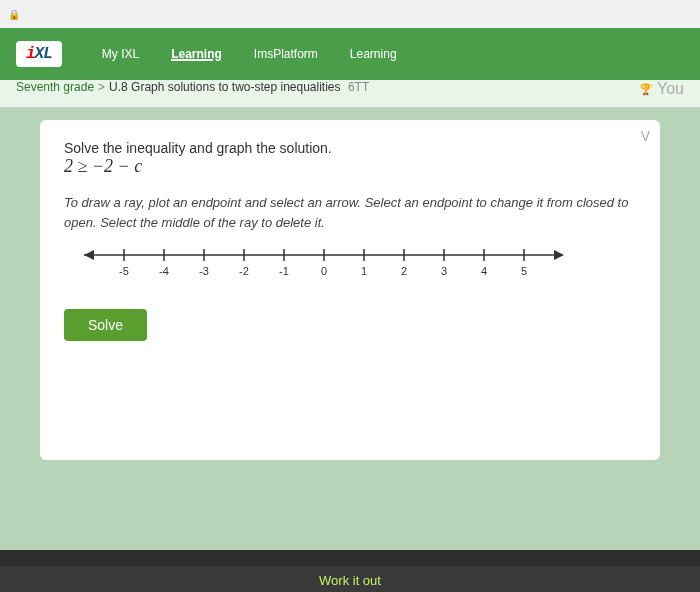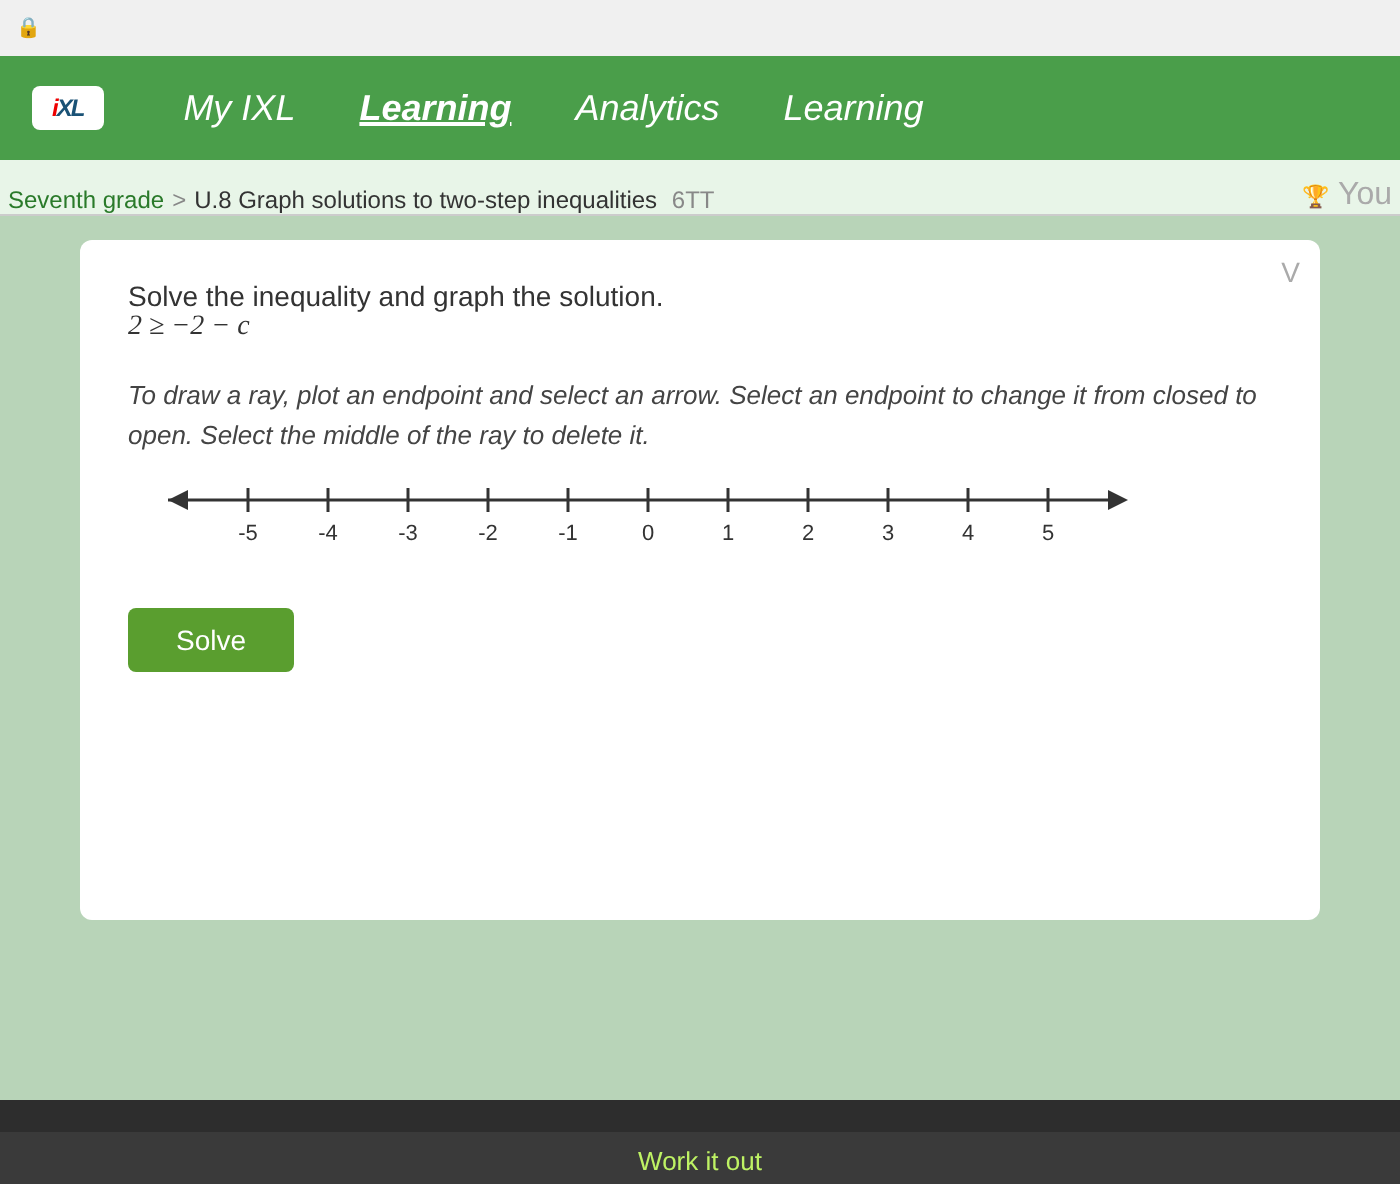--- a/index.html
+++ b/index.html
@@ -31,54 +31,54 @@
       height: 52px;
       display: flex;
       align-items: center;
       padding: 0 16px;
       gap: 0;
     }
     .nav-logo {
       background: white;
       color: #333;
       font-weight: bold;
-      font-size: 12px;
+      font-size: 16px;
       padding: 4px 10px;
       border-radius: 4px;
       margin-right: 40px;
       font-style: italic;
       letter-spacing: -1px;
+      font-family: Liberation Mono, monospace;
     }
     .nav-logo span { color: #e00; }
     .nav-links {
       display: flex;
       gap: 32px;
       align-items: center;
     }
     .nav-link {
       color: white;
-      font-size: 18px;
+      font-size: 12px;
       text-decoration: none;
       cursor: pointer;
       font-weight: 400;
-      font-style: italic;
     }
     .nav-link.active {
       font-weight: bold;
       text-decoration: underline;
       text-decoration-thickness: 2px;
     }
 
     
     .breadcrumb-bar {
       background: #e8f5e8;
       height: 28px;
       display: flex;
-      align-items: flex-end;
-      padding: 0 4px;
+      align-items: flex-start;
+      padding: 0 16px;
       font-size: 12px;
       color: #555;
       border-bottom: 1px solid #ccc;
       justify-content: space-between;
     }
     .breadcrumb-bar .breadcrumb-left {
       display: flex;
       align-items: center;
       gap: 4px;
     }
@@ -111,21 +111,21 @@
       position: relative;
       min-height: 340px;
     }
 
     .problem-title {
       font-size: 14px;
       color: #333;
     }
 
     .inequality {
-      font-size: 14px;
+      font-size: 18px;
       color: #333;
       margin-bottom: 16px;
       font-family: 'Times New Roman', serif;
       font-style: italic;
     }
 
     .instructions {
       font-size: 13px;
       color: #444;
       margin-bottom: 3px;
@@ -207,21 +207,21 @@
   <span class="lock-icon">🔒</span>
 </div>
 
 <div class="nav-bar">
   <div class="nav-logo">
     <span>i</span><span style="color:#1a5276">XL</span>
   </div>
   <div class="nav-links">
     <span class="nav-link">My IXL</span>
     <span class="nav-link active">Learning</span>
-    <span class="nav-link">Analytics</span>
+    <span class="nav-link">ImsPlatform</span>
     <span class="nav-link">Learning</span>
   </div>
 </div>
 
 <div class="breadcrumb-bar">
   <div class="breadcrumb-left">
     <a>Seventh grade</a>
     <span class="sep">&gt;</span>
     <span class="current">
       <span>U.8 Graph solutions to two-step inequalities</span>

